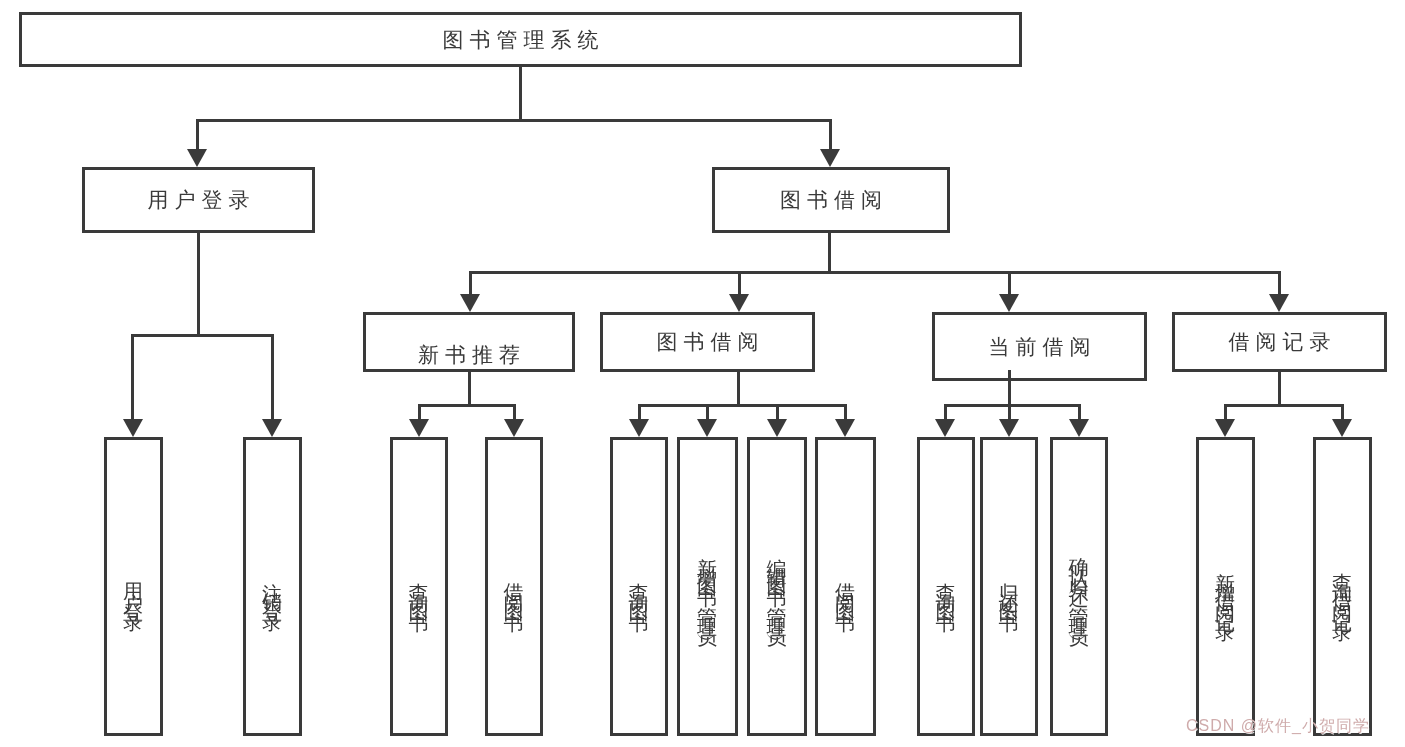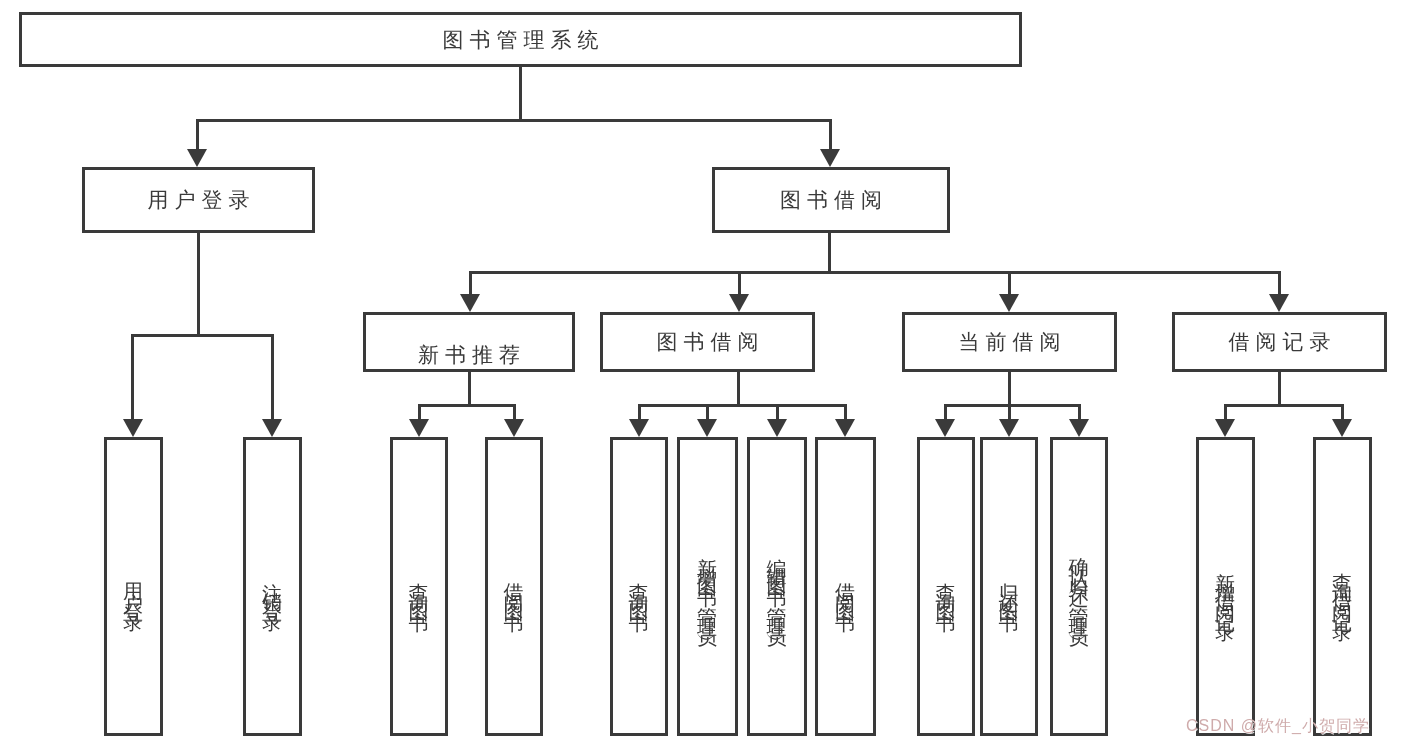--- a/index.html
+++ b/index.html
@@ -78,21 +78,21 @@
   <div class="arrow" style="left:999px;top:294px;"></div>
   <div class="vline" style="left:1278px;top:271px;height:28px;"></div>
   <div class="arrow" style="left:1269px;top:294px;"></div>
 
   <div class="box hbox" style="left:363px;top:312px;width:212px;height:60px;align-items:flex-end;">
     <span>新书推荐</span>
   </div>
   <div class="box hbox" style="left:600px;top:312px;width:215px;height:60px;">
     <span>图书借阅</span>
   </div>
-  <div class="box hbox" style="left:902px;top:312px;width:215px;height:60px;">
+  <div class="box hbox" style="left:932px;top:312px;width:215px;height:69px;">
     <span>当前借阅</span>
   </div>
   <div class="box hbox" style="left:1172px;top:312px;width:215px;height:60px;">
     <span>借阅记录</span>
   </div>
 
   <div class="vline" style="left:468px;top:370px;height:37px;"></div>
   <div class="hline" style="left:418px;top:404px;width:98px;"></div>
   <div class="vline" style="left:418px;top:404px;height:18px;"></div>
   <div class="arrow" style="left:409px;top:419px;"></div>

